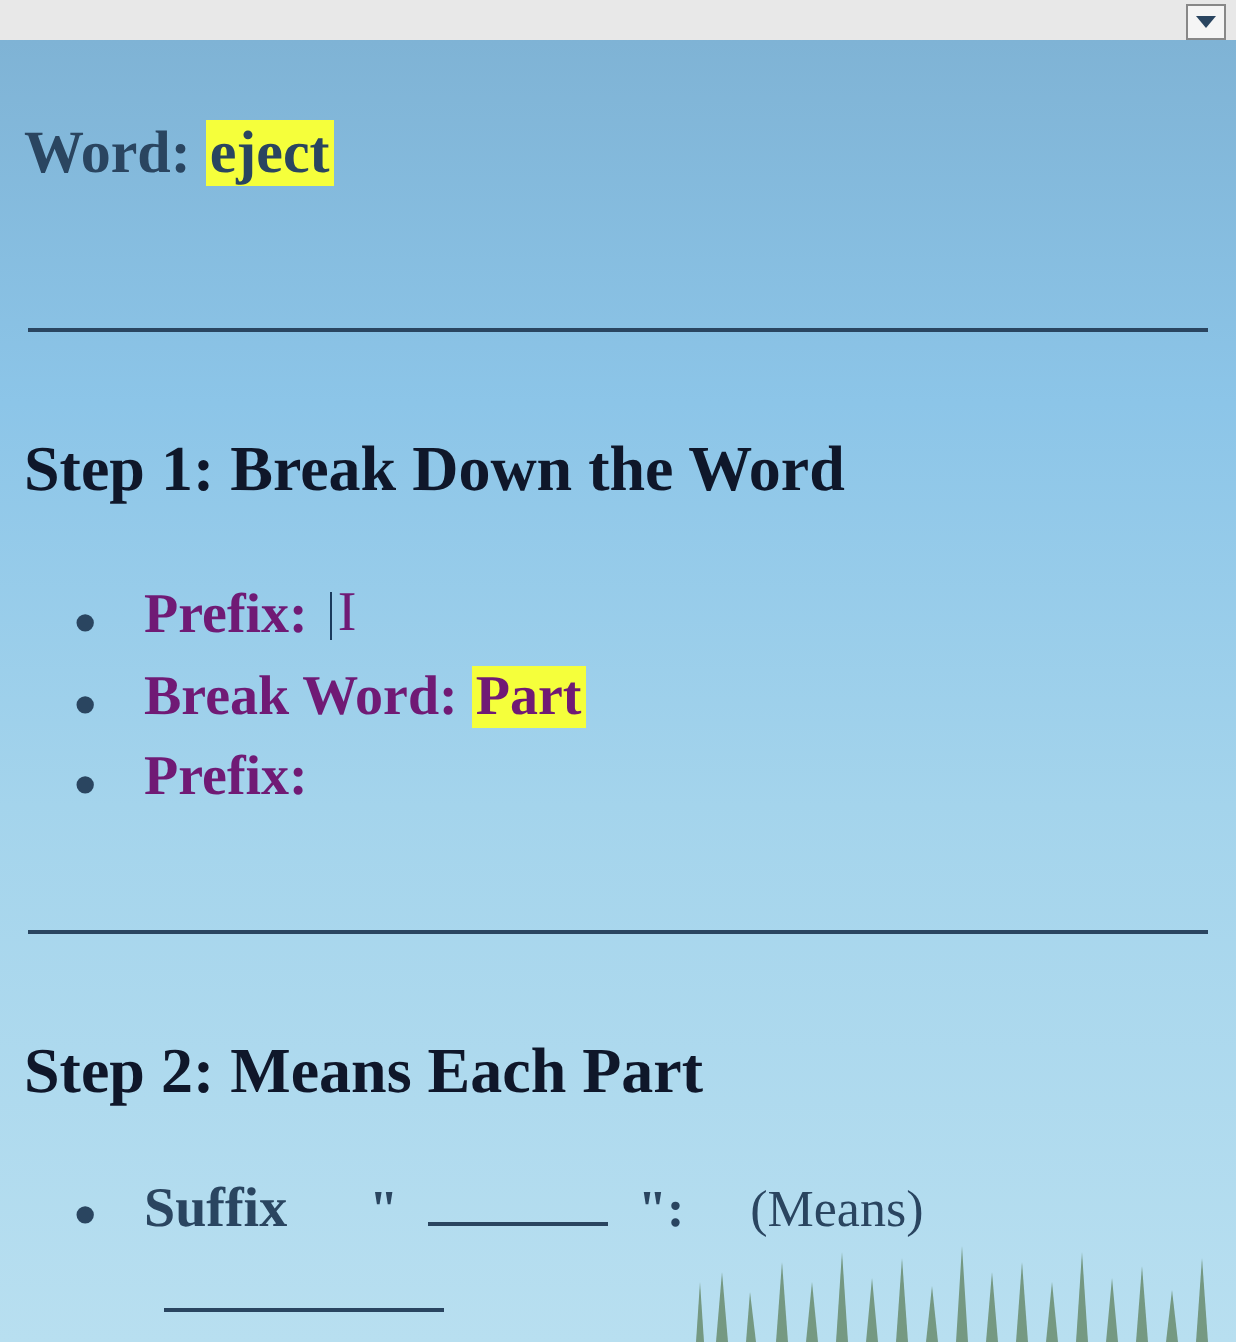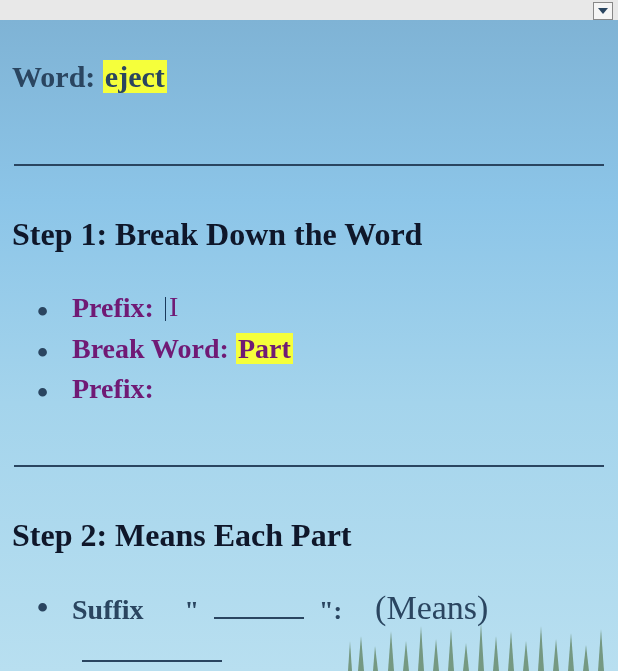--- a/index.html
+++ b/index.html
@@ -121,21 +121,21 @@
     .blank-long {
       display: inline-block;
       border-bottom: 2px solid #2a4560;
       width: 140px;
       height: 10px;
       margin-top: 25px;
       margin-left: 10px;
     }
     .means {
       font-weight: normal;
-      font-size: 34px;
+      font-size: 26px;
       margin-left: 20px;
     }
     .quote { font-size: 26px; font-weight: bold; margin: 0 6px; }
     .grass {
       position: absolute;
       bottom: 0;
       right: 0;
       width: 280px;
       height: 60px;
       pointer-events: none;

